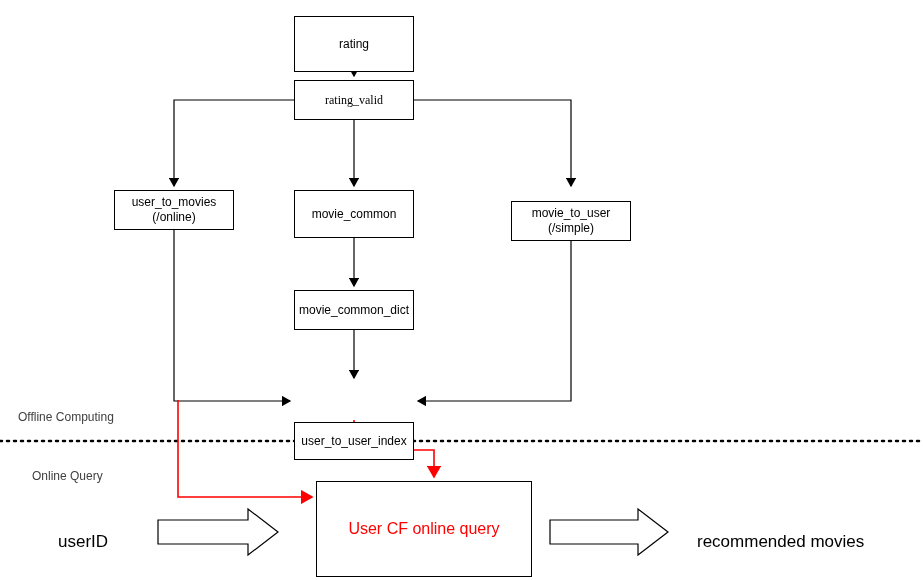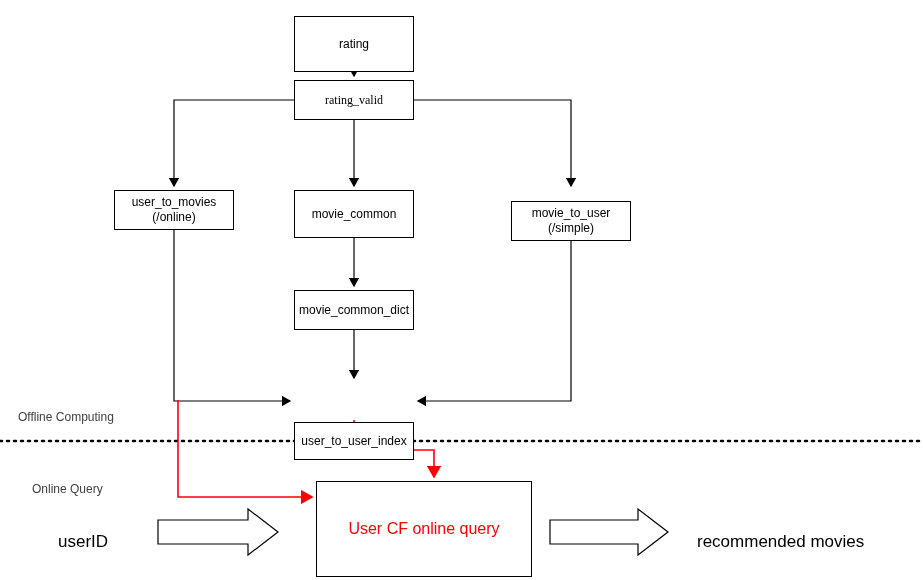--- a/index.html
+++ b/index.html
@@ -110,19 +110,19 @@
 (/simple)</div>
 
   <div class="node" style="left:294px; top:290px; width:120px; height:40px;">movie_common_dict</div>
 
   <div class="node" style="left:294px; top:382px; width:120px; height:38px;margin-top:40px;">user_to_user_index</div>
 
   <div class="node big-node" style="left:316px; top:481px; width:216px; height:96px;">User CF online query</div>
 
   <div class="label" style="left:18px; top:410px;">Offline Computing</div>
 
-  <div class="label" style="left:32px; top:482px;">Online Query</div>
+  <div class="label" style="left:32px; top:469px;">Online Query</div>
 
   <div class="plain-label" style="left:58px; top:532px;">userID</div>
 
   <div class="plain-label" style="left:697px; top:532px;">recommended movies</div>
 
 </div>
 
 </body></html>

